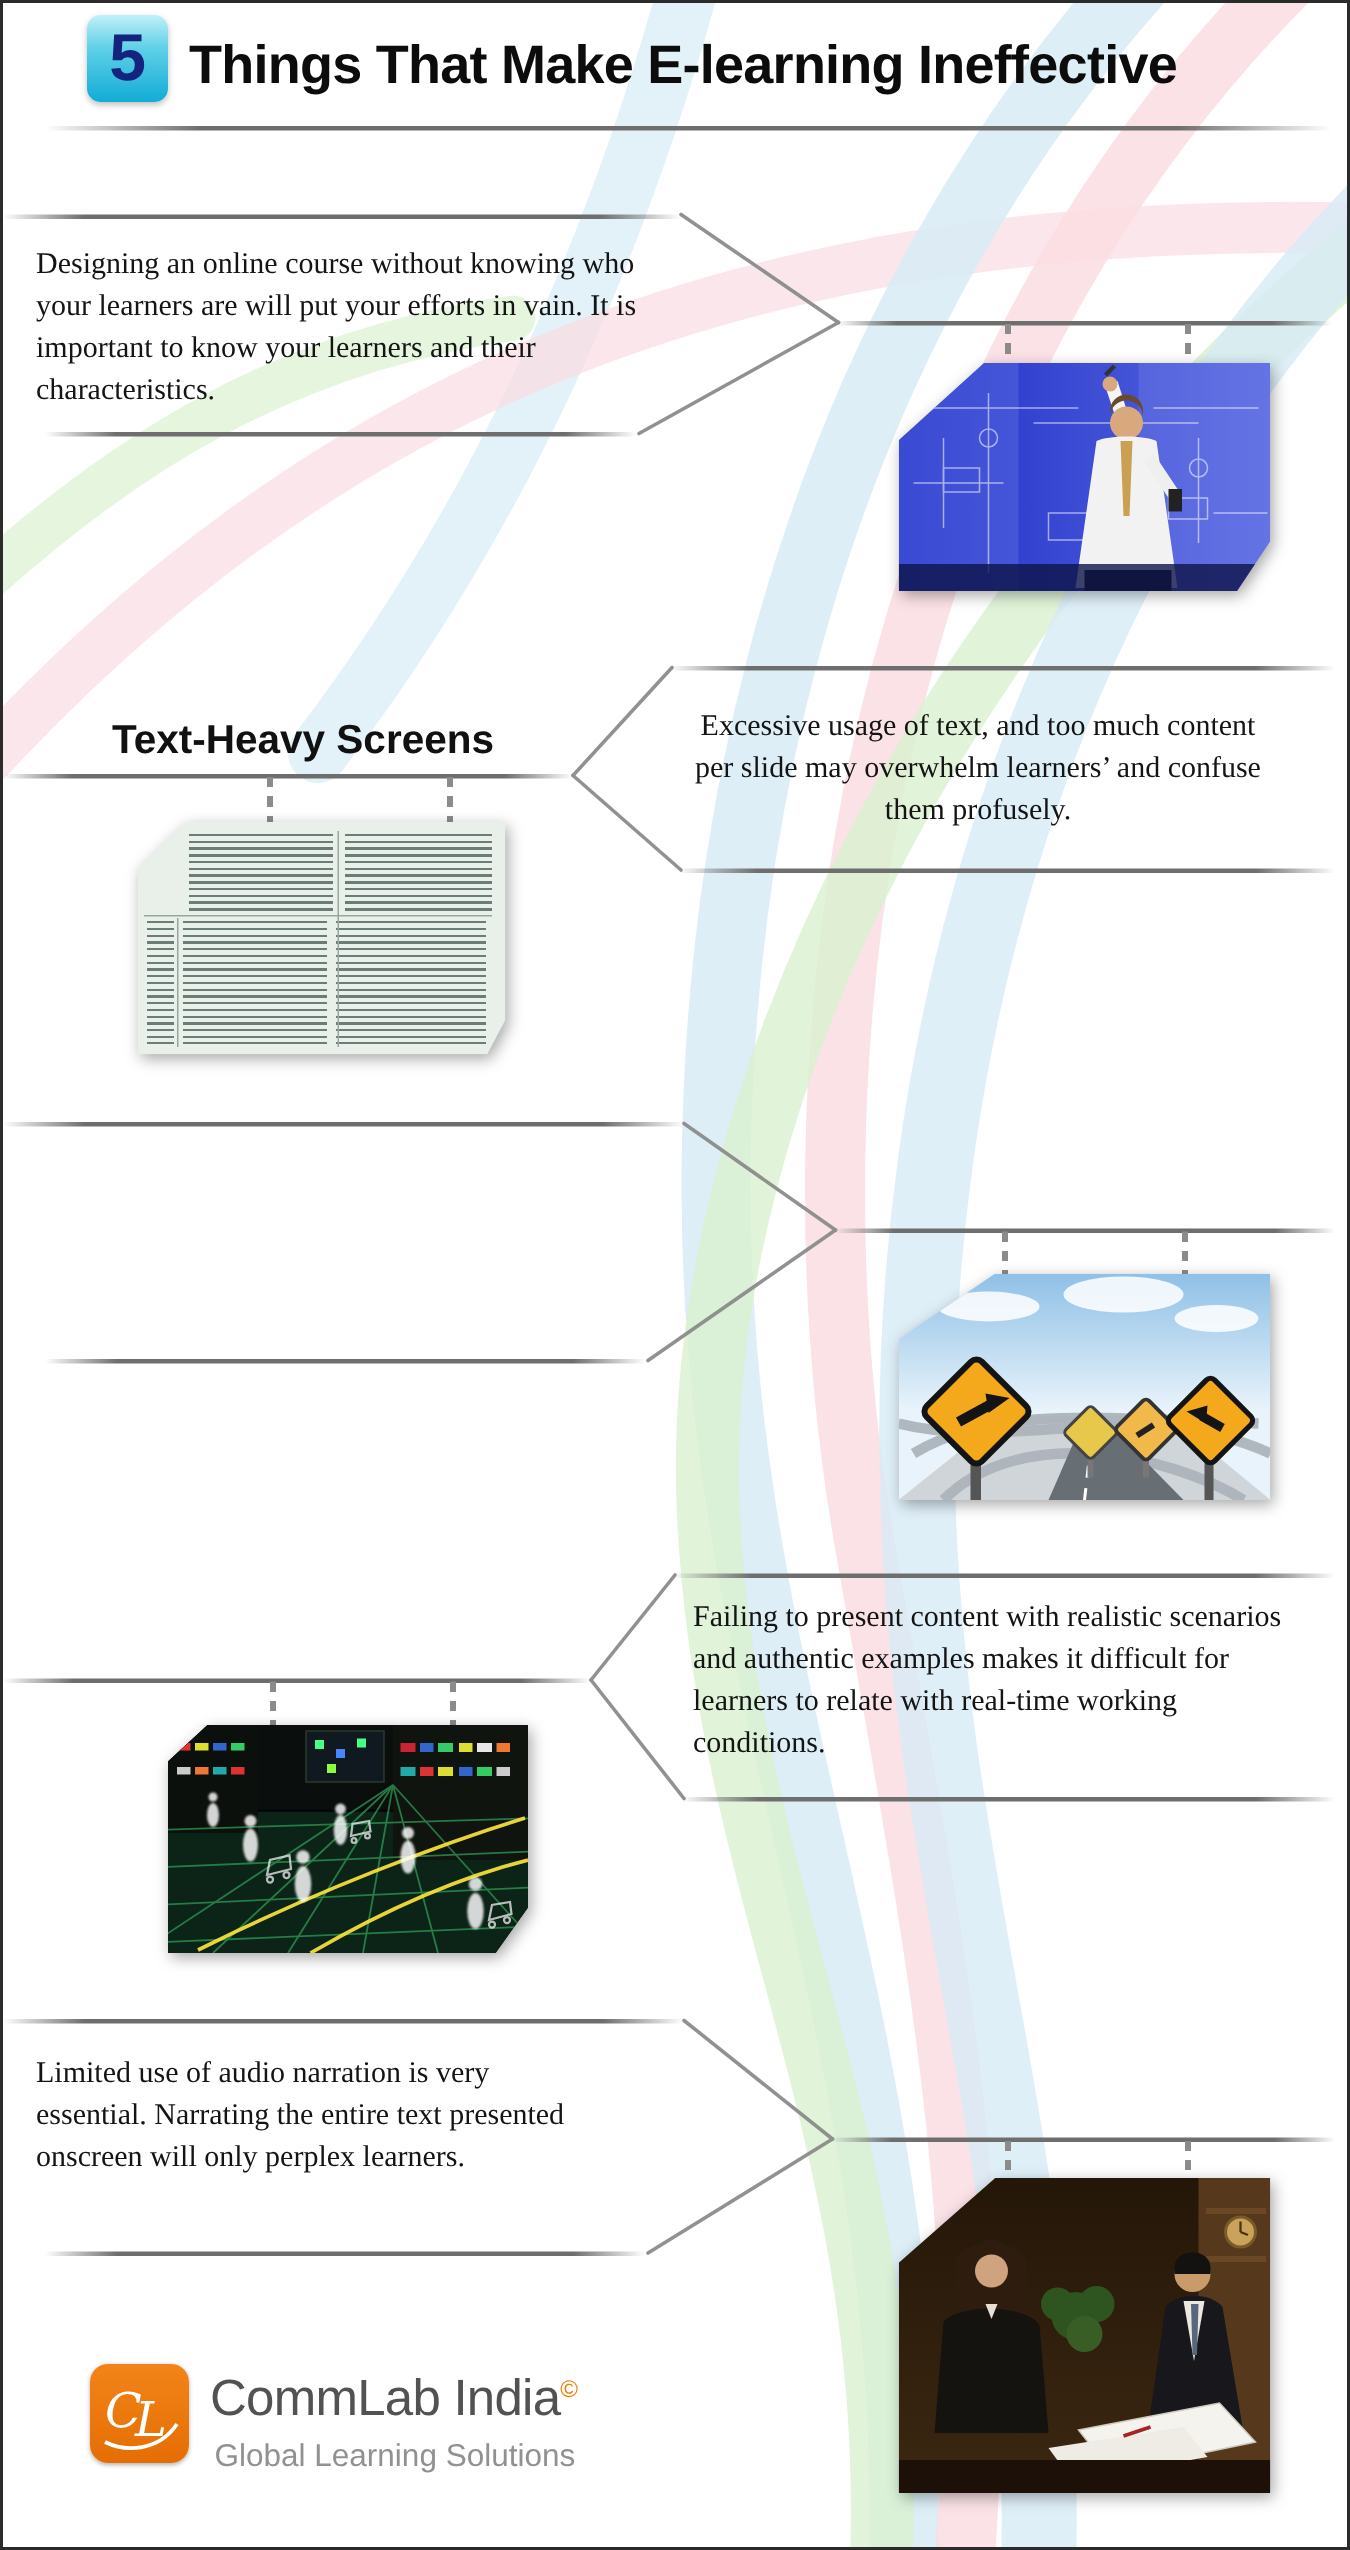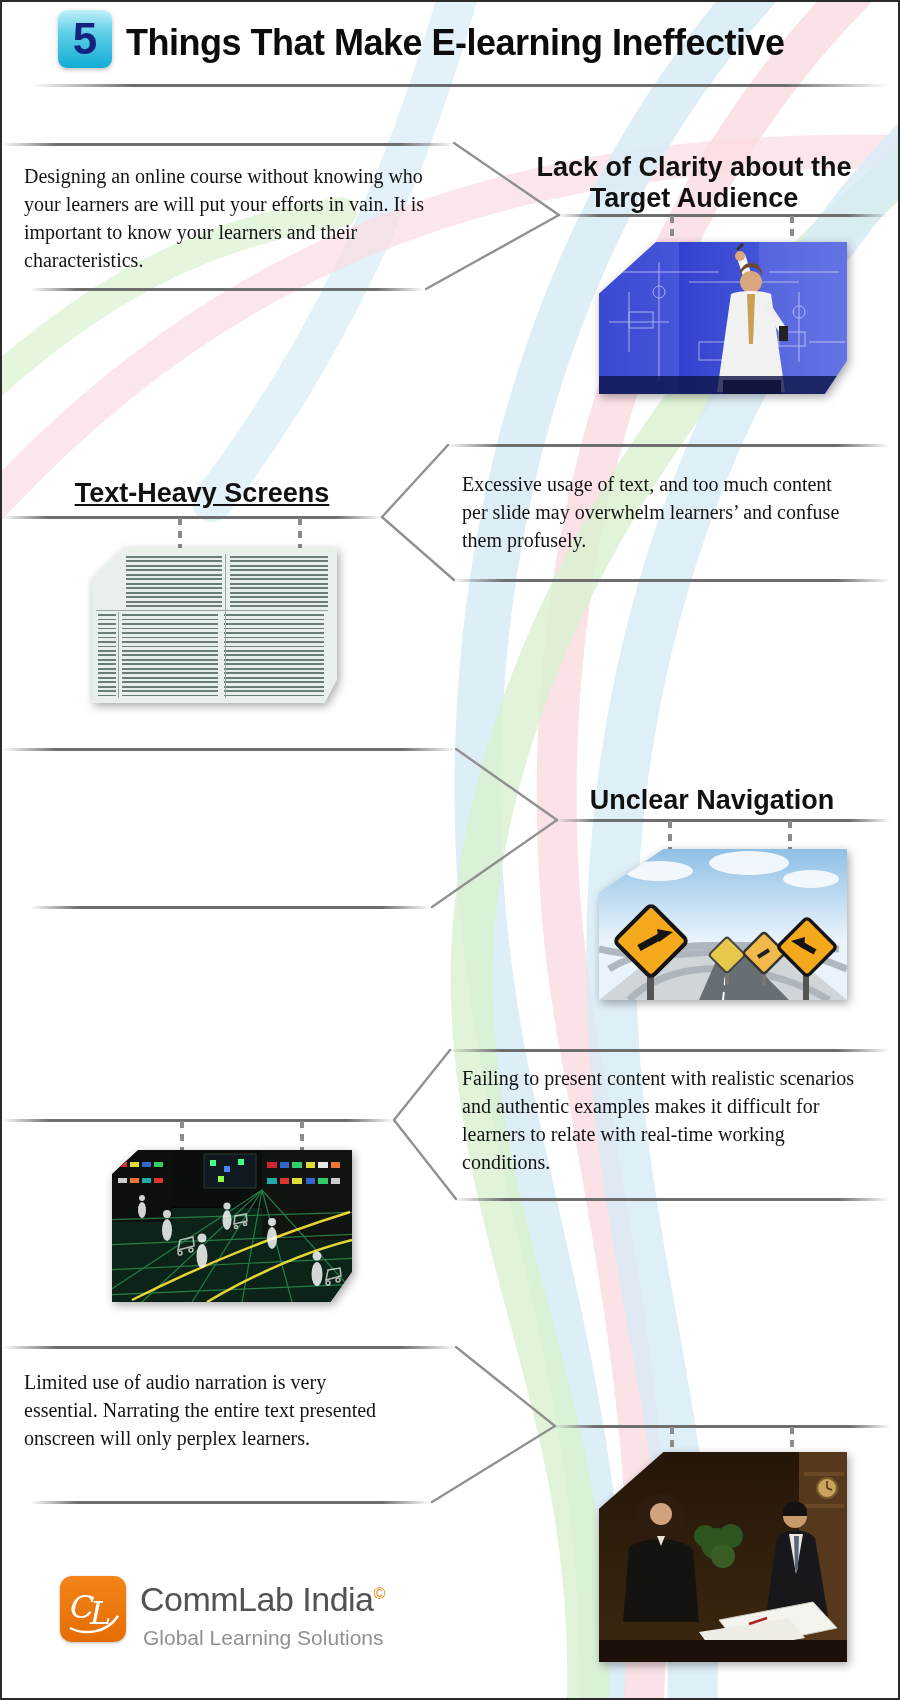--- a/index.html
+++ b/index.html
@@ -24,27 +24,27 @@
       text-align:center;white-space:pre-line;}
 
   
   .s1ra{left:0;top:141px;width:452px;} .s1rb{left:28px;top:286px;width:394px;} .s1rc{left:556px;top:212px;width:330px;}
   .s2rc{left:0;top:514px;width:380px;} .s2ra{left:444px;top:442px;width:444px;} .s2rb{left:450px;top:577px;width:438px;}
   .s3ra{left:0;top:746px;width:454px;} .s3rb{left:28px;top:904px;width:400px;} .s3rc{left:554px;top:817px;width:334px;}
   .s4rc{left:0;top:1117px;width:392px;} .s4ra{left:446px;top:1047px;width:442px;} .s4rb{left:452px;top:1196px;width:436px;}
   .s5ra{left:0;top:1344px;width:454px;} .s5rb{left:28px;top:1499px;width:400px;} .s5rc{left:552px;top:1423px;width:336px;}
 
   .s1p{left:22px;top:160px;width:432px;}
-  .s2p{left:460px;top:468px;width:380px;}
+  .s2p{left:460px;top:468px;width:380px;text-align:center;}
   .s3p{left:22px;top:772px;width:436px;}
   .s4p{left:460px;top:1062px;width:402px;}
   .s5p{left:22px;top:1366px;width:380px;}
 
   .s1h{left:502px;top:150px;width:380px;}
-  .s2h{left:40px;top:476px;width:320px;text-decoration:underline;}
+  .s2h{left:40px;top:476px;width:320px;}
   .s3h{left:545px;top:783px;width:330px;}
   .s4h{left:55px;top:1056px;width:290px;}
   .s5h{left:540px;top:1354px;width:330px;}
 
   
   .conn{position:absolute;width:4px;
         background:repeating-linear-gradient(180deg,#8b8b8b 0 7px,rgba(0,0,0,0) 7px 13px);}
   .c1a{left:668px;top:214px;height:28px;} .c1b{left:788px;top:214px;height:28px;}
   .c2a{left:176px;top:516px;height:31px;} .c2b{left:296px;top:516px;height:31px;}
   .c3a{left:666px;top:819px;height:29px;} .c3b{left:786px;top:819px;height:29px;}
@@ -118,22 +118,20 @@
 
     <div class="badge">
       <span>5</span>
     </div>
     <div class="pgtitle">Things That Make E-learning Ineffective</div>
     <div class="rule trule"></div>
 
     <div class="rule s1ra"></div>
     <div class="para s1p">Designing an online course without knowing who your learners are will put your efforts in vain. It is important to know your learners and their characteristics.</div>
     <div class="rule s1rb"></div>
-    <div class="hd s1h">Lack of Clarity about the
-Target Audience</div>
     <div class="rule s1rc"></div>
     <div class="conn c1a"></div>
     <div class="conn c1b"></div>
     <div class="ph p1">
       <div class="ph-in">
         <svg width="248" height="152" viewBox="0 0 248 152">
           <defs>
               <linearGradient id="bg1" x1="0" y1="0" x2="1" y2="0">
             <stop offset="0" stop-color="#2030c8"></stop>
                 <stop offset="1" stop-color="#5868e0"></stop>
@@ -183,21 +181,20 @@
         <div class="npsep npv2"></div>
         <div class="nph"></div>
       </div>
     </div>
     <div class="rule s2ra"></div>
     <div class="para s2p">Excessive usage of text, and too much content per slide may overwhelm learners’ and confuse them profusely.</div>
     <div class="rule s2rb"></div>
 
     <div class="rule s3ra"></div>
     <div class="rule s3rb"></div>
-    <div class="hd s3h">Unclear Navigation</div>
     <div class="rule s3rc"></div>
     <div class="conn c3a"></div>
     <div class="conn c3b"></div>
     <div class="ph p3">
       <div class="ph-in">
         <svg width="248" height="151" viewBox="0 0 248 151">
           <defs>
               <linearGradient id="sky3" x1="0" y1="0" x2="0" y2="1">
             <stop offset="0" stop-color="#8fc0e6"></stop>
                 <stop offset=".6" stop-color="#e8f3fb"></stop>

